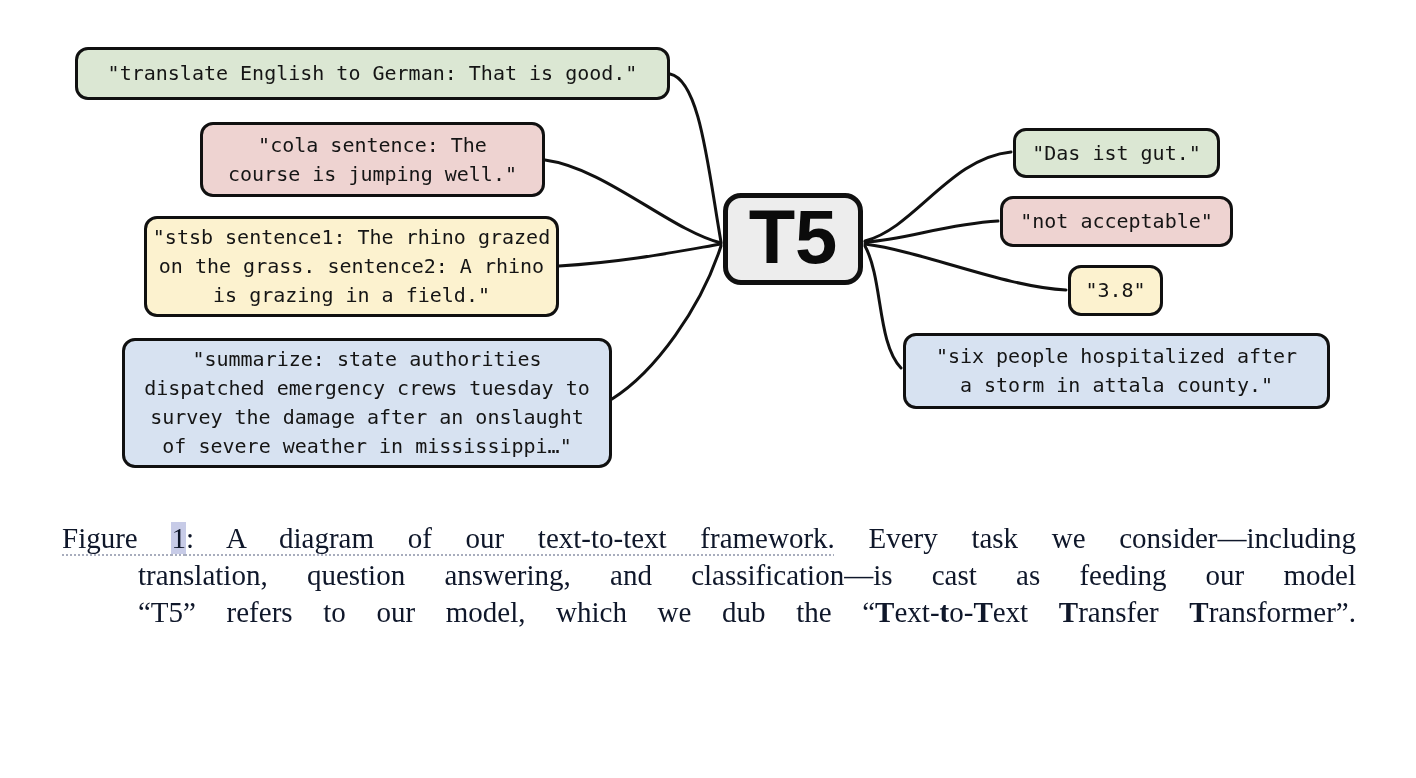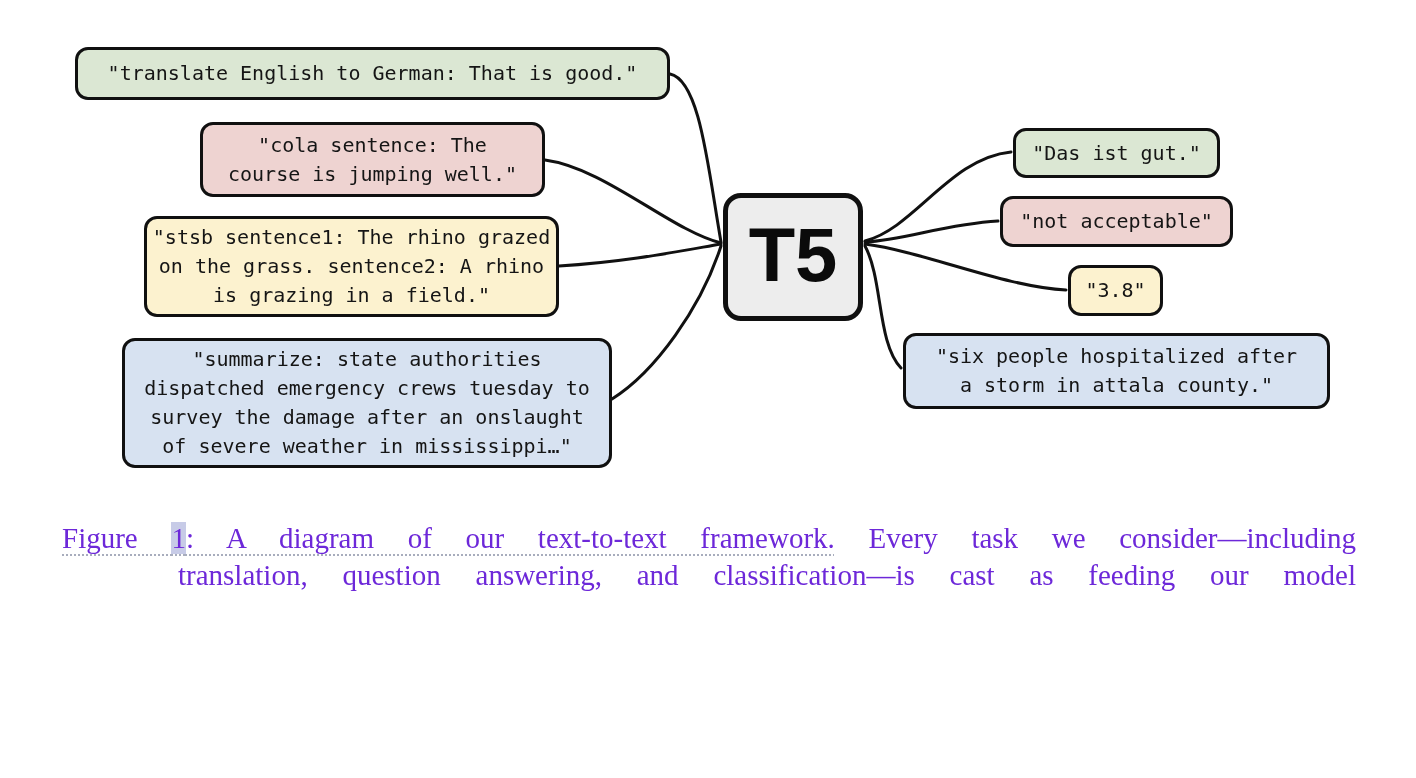--- a/index.html
+++ b/index.html
@@ -10,34 +10,34 @@
   
   .node{position:absolute;border:3px solid #101010;border-radius:13px;
         display:flex;align-items:center;justify-content:center;box-sizing:border-box;}
   .node-text{font-family:"DejaVu Sans Mono","Liberation Mono",monospace;
              font-size:20px;line-height:29px;color:#151515;white-space:pre-line;
              text-align:center;display:block;}
   .n-in-green {left:75px;  top:47px;  width:595px; height:53px;}
   .n-in-red   {left:200px; top:122px; width:345px; height:75px;}
   .n-in-yellow{left:144px; top:216px; width:415px; height:101px;}
   .n-in-blue  {left:122px; top:338px; width:490px; height:130px;}
-  .n-model    {left:723px; top:193px; width:140px; height:128px;border-width:5px;border-radius:18px;}
+  .n-model    {left:723px; top:193px; width:140px; height:92px;border-width:5px;border-radius:18px;}
   .n-out-green {left:1013px;top:128px;width:207px;height:50px;}
   .n-out-red   {left:1000px;top:196px;width:233px;height:51px;}
   .n-out-yellow{left:1068px;top:265px;width:95px; height:51px;}
   .n-out-blue  {left:903px; top:333px;width:427px;height:76px;}
   .model-label{font-family:"Liberation Sans",sans-serif;font-weight:700;font-size:76px;
                color:#0b0b0b;line-height:1;letter-spacing:0px;transform:translateY(-2px);}
 
   
   .caption{position:absolute;left:62px;top:520px;width:1294px;
-           font-family:"Liberation Serif","DejaVu Serif",serif;font-size:29px;color:#6d28d9;}
+           font-family:"Liberation Serif","DejaVu Serif",serif;font-size:29px;color:#0f172a;}
   .cap-line{height:37px;line-height:37px;text-align:justify;text-align-last:justify;
             white-space:nowrap;}
-  .cap-line.indent{margin-left:116px;}
+  .cap-line.indent{margin-left:76px;}
   .ud{text-decoration:underline dotted #a8adbd;text-decoration-thickness:2px;
       text-underline-offset:6px;}
   .hl{background:#c7cbe7;}
   .b{font-weight:bold;}
 </style>
 </head>
 <body>
 
 <div class="stage">
 
@@ -87,15 +87,16 @@
     <span class="node-text">"3.8"</span>
   </div>
   <div class="node n-out-blue" style="background: rgb(215, 226, 241);">
     <span class="node-text">"six people hospitalized after
 a storm in attala county."</span>
   </div>
 
   <div class="caption">
       <div class="cap-line"><span class="ud">Figure </span><span class="ud hl">1</span><span class="ud">: A diagram of our text-to-text framework.</span><span> Every task we consider—including</span></div>
       <div class="cap-line indent"><span>translation, question answering, and classification—is cast as feeding our model</span></div>
+      <div class="cap-line indent"><span>“T5” refers to our model, which we dub the “</span><span class="b">T</span><span>ext-</span><span class="b">t</span><span>o-</span><span class="b">T</span><span>ext </span><span class="b">T</span><span>ransfer </span><span class="b">T</span><span>ransformer</span><span>”.</span></div>
     </div>
 
 </div>
 
 </body></html>

